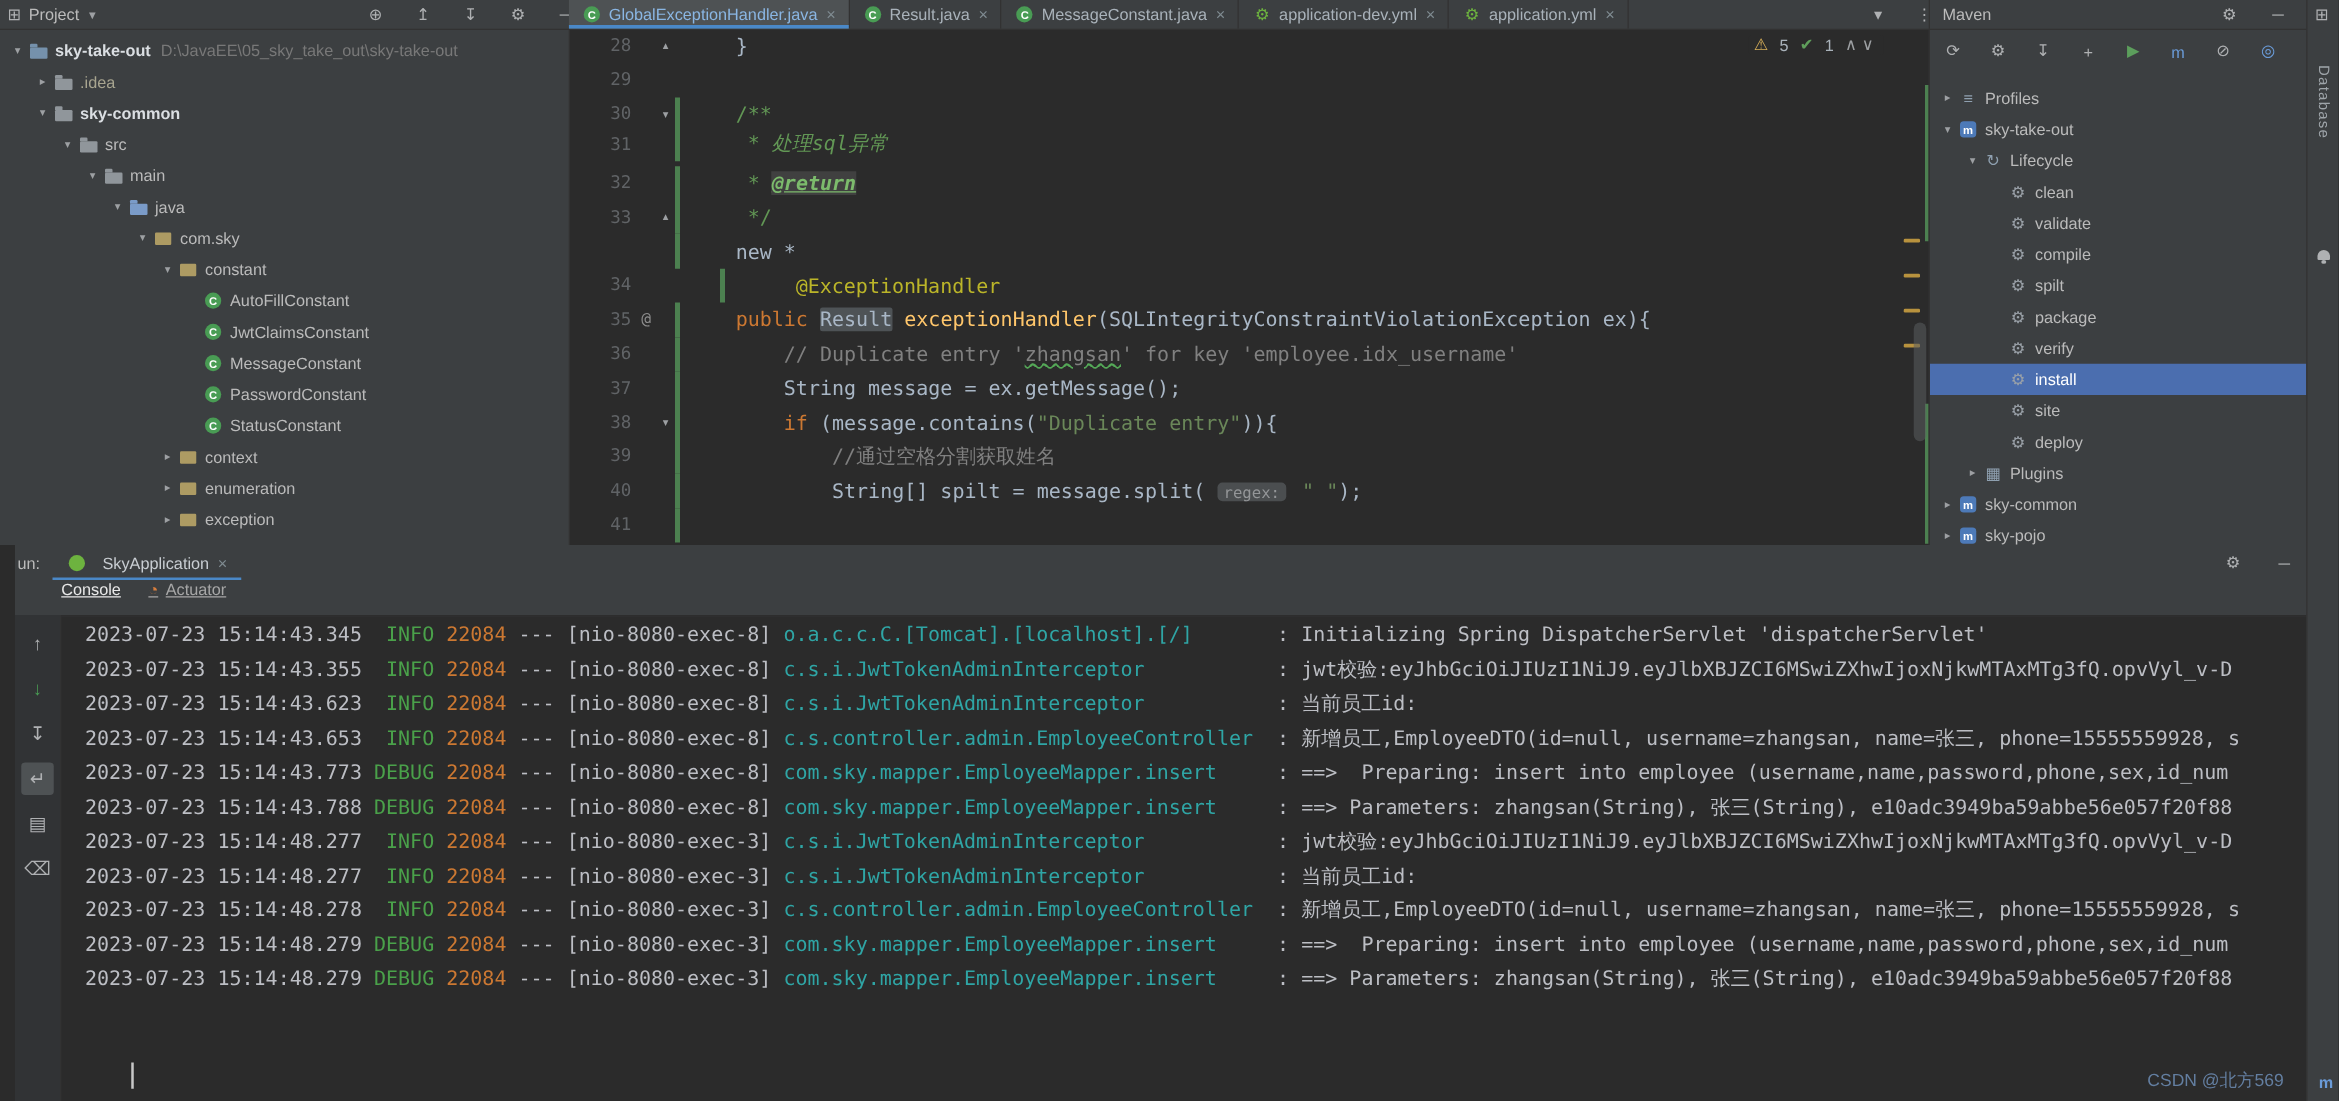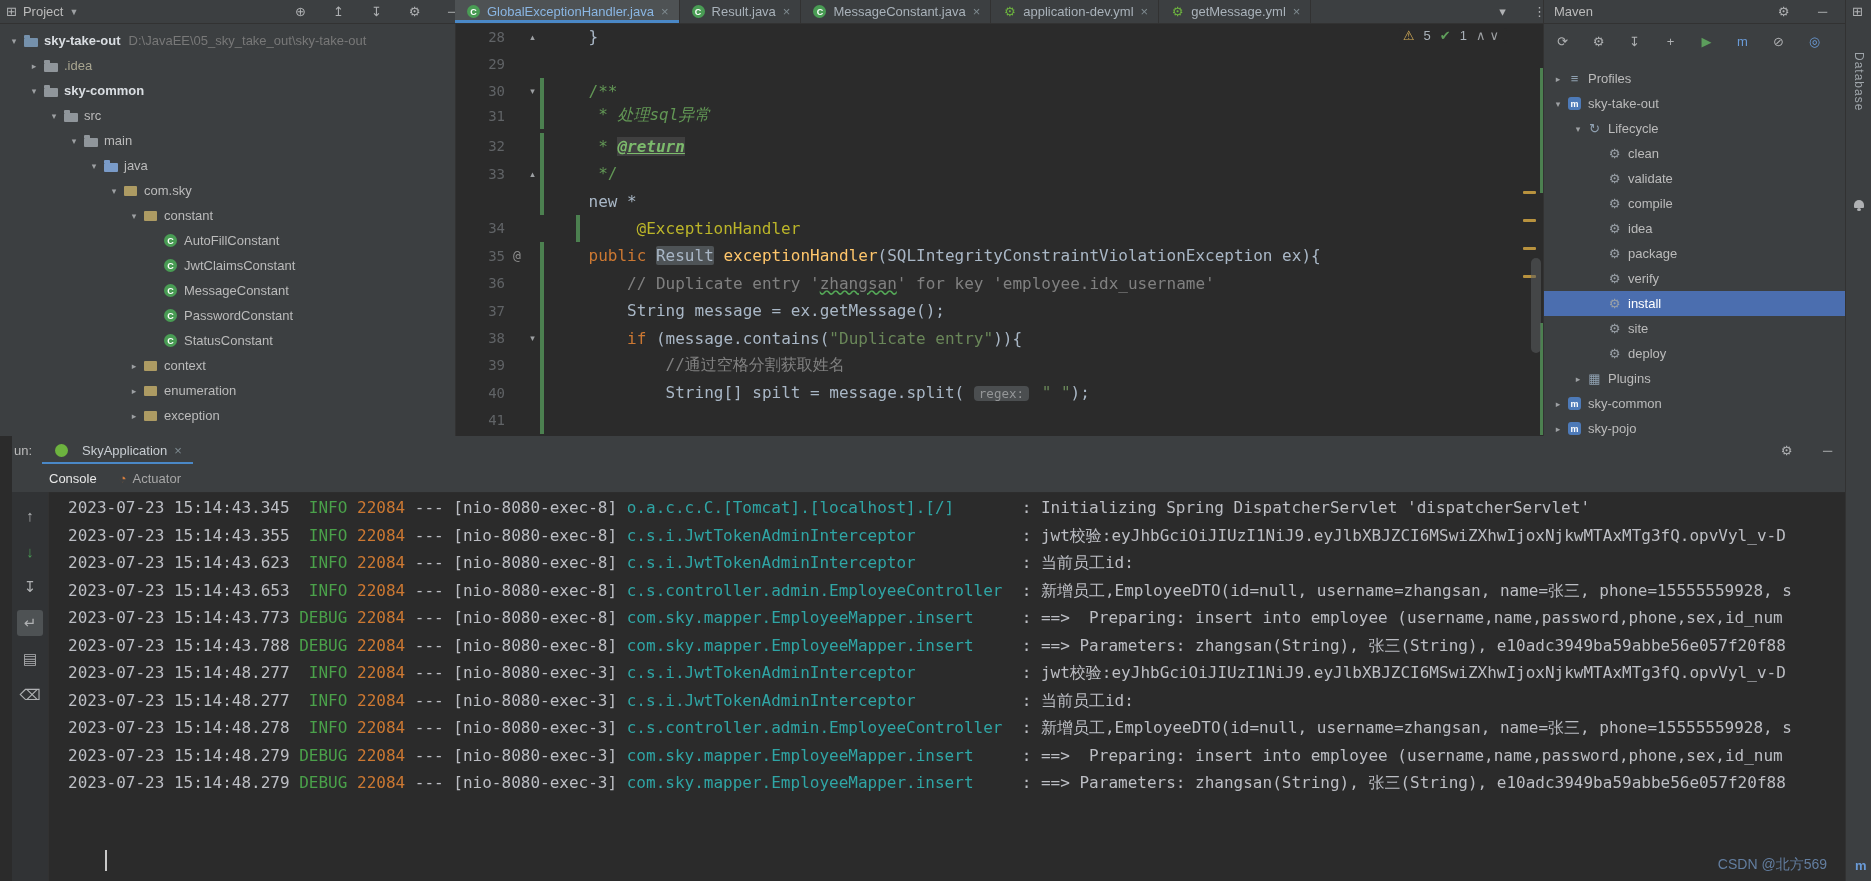--- a/index.html
+++ b/index.html
@@ -68,21 +68,21 @@
   .rs-bottom{position:absolute;bottom:8px;left:9px;color:#6A9BD8;font-weight:bold;font-size:13px;}
 
   
   .bottom{position:absolute;left:12px;top:436px;width:1845px;height:445px;background:#2B2B2B;z-index:3;}
   .run-header{position:absolute;left:0;top:0;width:100%;height:28px;background:#3C3F41;border-bottom:1px solid #323232;font-size:13px;}
   .run-clip{position:absolute;left:2px;top:0;height:28px;display:flex;align-items:center;color:#BBBBBB;}
   .run-tab{position:absolute;left:30px;top:0;height:28px;display:flex;align-items:center;gap:7px;padding:0 11px;color:#C8CDD2;}
   .run-tab::after{content:'';position:absolute;left:0;right:0;bottom:-1px;height:3px;background:#4A88C7;}
   .run-head-icons{position:absolute;right:16px;top:0;height:28px;display:flex;gap:19px;align-items:center;}
   .run-subtabs{position:absolute;left:0;top:28px;width:100%;height:28px;background:#3C3F41;border-bottom:1px solid #2D2D2D;display:flex;align-items:center;font-size:13px;}
-  .subtab{display:flex;align-items:center;gap:6px;padding:0 11px;height:100%;color:#A7A7A7;}
+  .subtab{display:flex;align-items:flex-start;gap:6px;padding:0 11px;height:100%;color:#A7A7A7;text-decoration:underline;}
   .subtab.active{color:#E8E8E8;}
   .subtab:first-child{margin-left:26px;}
   .console-strip{position:absolute;left:0;top:56px;width:36px;height:389px;background:#313335;border-right:1px solid #323232;}
   .cs-icon{width:26px;height:26px;margin:10px auto 0;display:flex;align-items:center;justify-content:center;font-size:15px;border-radius:3px;color:#AFB1B3;}
   .cs-icon.green{color:#499C54}
   .cs-icon.selected{background:#4E5254}
   .console{position:absolute;left:36px;top:56px;width:1809px;height:389px;overflow:hidden;}
   #console-log{position:absolute;left:20px;top:6px;right:0;}
   .logline{height:27.5px;line-height:27.5px;white-space:pre;font:16px "DejaVu Sans Mono",monospace;overflow:hidden;}
   .lg-def{color:#BCBEC4}.lg-lvl{color:#4AA14A}.lg-pid{color:#CC7832}.lg-logger{color:#2FA5A5}
@@ -133,21 +133,21 @@
           <span class="tab-label">MessageConstant.java</span>
           <span class="tab-close">×</span>
         </div>
         <div class="tab">
           <span class="ic ic-glyph" style="color: rgb(109, 179, 63);">⚙</span>
           <span class="tab-label">application-dev.yml</span>
           <span class="tab-close">×</span>
         </div>
         <div class="tab">
           <span class="ic ic-glyph" style="color: rgb(109, 179, 63);">⚙</span>
-          <span class="tab-label">getMessage.yml</span>
+          <span class="tab-label">application.yml</span>
           <span class="tab-close">×</span>
         </div>
       </div>
     <div class="tab-aux" id="tab-aux">
         <span class="ic ic-glyph" style="color: rgb(175, 177, 179);">▾</span>
         <span class="ic ic-glyph" style="color: rgb(175, 177, 179);">⋮</span>
       </div>
     <div class="maven-head">
       <span class="title">Maven</span>
       <span class="mh-icons" id="mh-icons">
@@ -403,21 +403,21 @@
           <span class="tlabel">validate</span>
         </div>
         <div class="mrow" style="top: 168px; padding-left: 46px;">
           <span class="chev"></span>
           <span class="ic ic-glyph" style="color: rgb(154, 161, 168);">⚙</span>
           <span class="tlabel">compile</span>
         </div>
         <div class="mrow" style="top: 193px; padding-left: 46px;">
           <span class="chev"></span>
           <span class="ic ic-glyph" style="color: rgb(154, 161, 168);">⚙</span>
-          <span class="tlabel">idea</span>
+          <span class="tlabel">spilt</span>
         </div>
         <div class="mrow" style="top: 218px; padding-left: 46px;">
           <span class="chev"></span>
           <span class="ic ic-glyph" style="color: rgb(154, 161, 168);">⚙</span>
           <span class="tlabel">package</span>
         </div>
         <div class="mrow" style="top: 243px; padding-left: 46px;">
           <span class="chev"></span>
           <span class="ic ic-glyph" style="color: rgb(154, 161, 168);">⚙</span>
           <span class="tlabel">verify</span>

